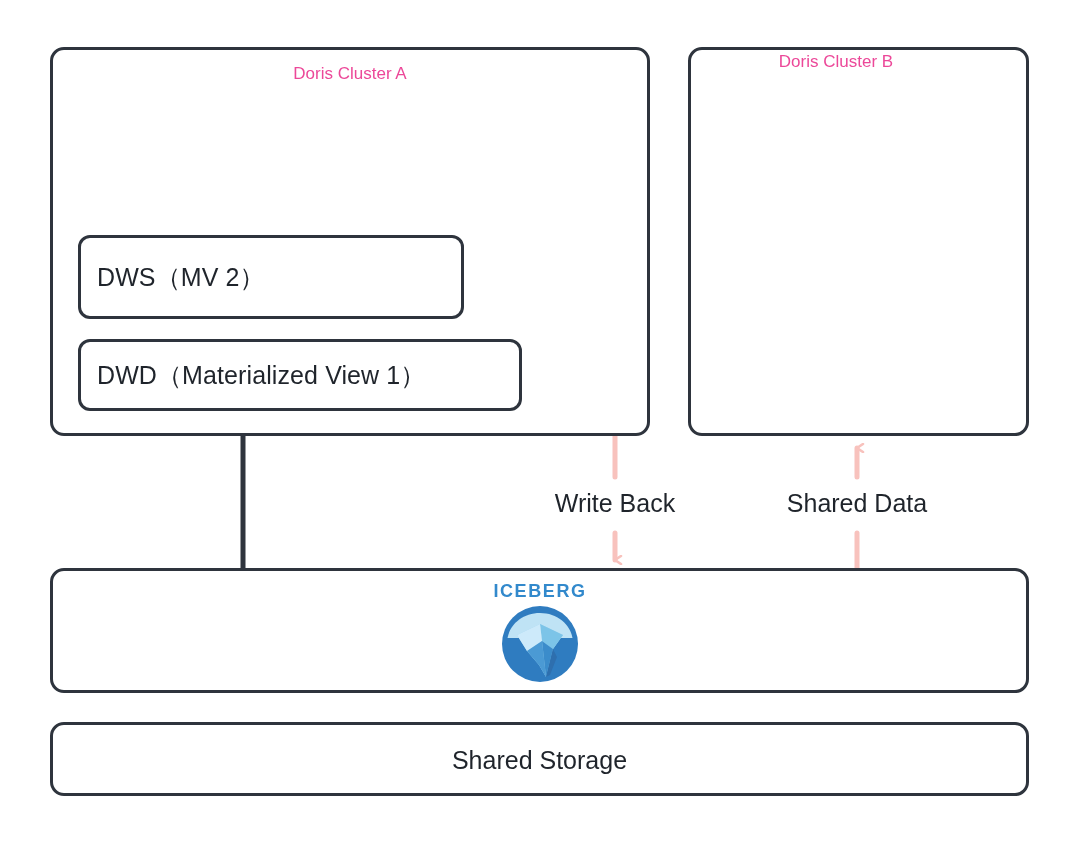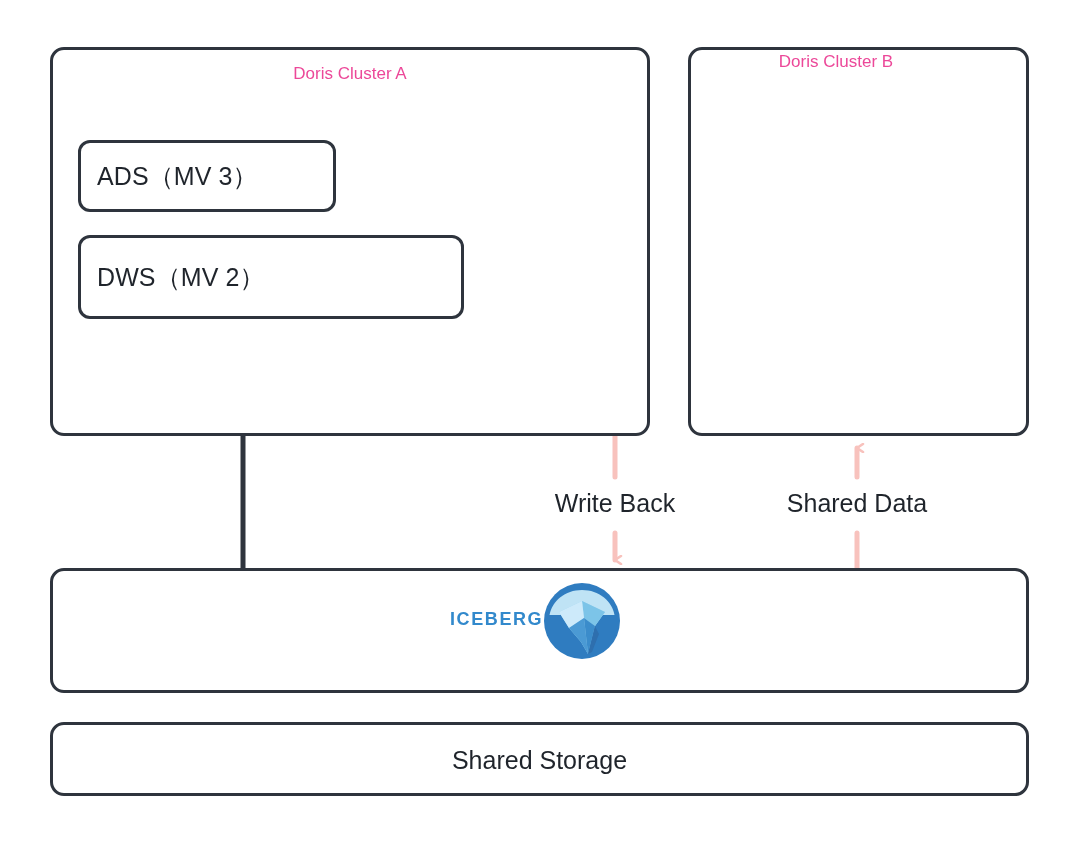--- a/index.html
+++ b/index.html
@@ -78,21 +78,21 @@
     top: 0;
     width: 1080px;
     height: 846px;
     pointer-events: none;
   }
 
   
   .iceberg-wrap {
     position: absolute;
     display: flex;
-    flex-direction: row;
+    flex-direction: column;
     align-items: center;
     text-align: center;
   }
   .iceberg-word {
     font-size: 18px;
     font-weight: bold;
     letter-spacing: 1.6px;
     color: #3289cc;
     line-height: 1;
     margin-bottom: 5px;
@@ -128,28 +128,28 @@
 
     <g>
       <path d="M243,568 L243,420" fill="none" stroke="#2e343d" stroke-width="5" stroke-linecap="round" marker-end="url(#arrow-dark-up)"></path>
     </g>
   </svg>
 
   <div class="box" style="left:50px; top:47px; width:600px; height:389px;"></div>
 
   <div class="cluster-title" style="left:50px; top:64px; width:600px;">Doris Cluster A</div>
 
-  <div class="inner-box" style="left:78px; top:140px; width:258px; height:72px;">
-    <span class="lbl">ADS（MV 3）</span>
-  </div>
 
   <div class="inner-box" style="left:78px; top:235px; width:386px; height:84px;">
     <span class="lbl">DWS（MV 2）</span>
   </div>
 
+  <div class="inner-box" style="left:78px; top:339px; width:444px; height:72px;">
+    <span class="lbl">DWD（Materialized View 1）</span>
+  </div>
 
   <div class="box" style="left:688px; top:47px; width:341px; height:389px;"></div>
 
   <div class="cluster-title" style="left:688px; top:52px; width:296px;">Doris Cluster B</div>
 
   <div class="edge-label" style="left:757px; top:489px; width:200px;">Shared Data</div>
 
   <div class="edge-label" style="left:515px; top:489px; width:200px;">Write Back</div>
 
   <div class="box" style="left:50px; top:568px; width:979px; height:125px;"></div>

